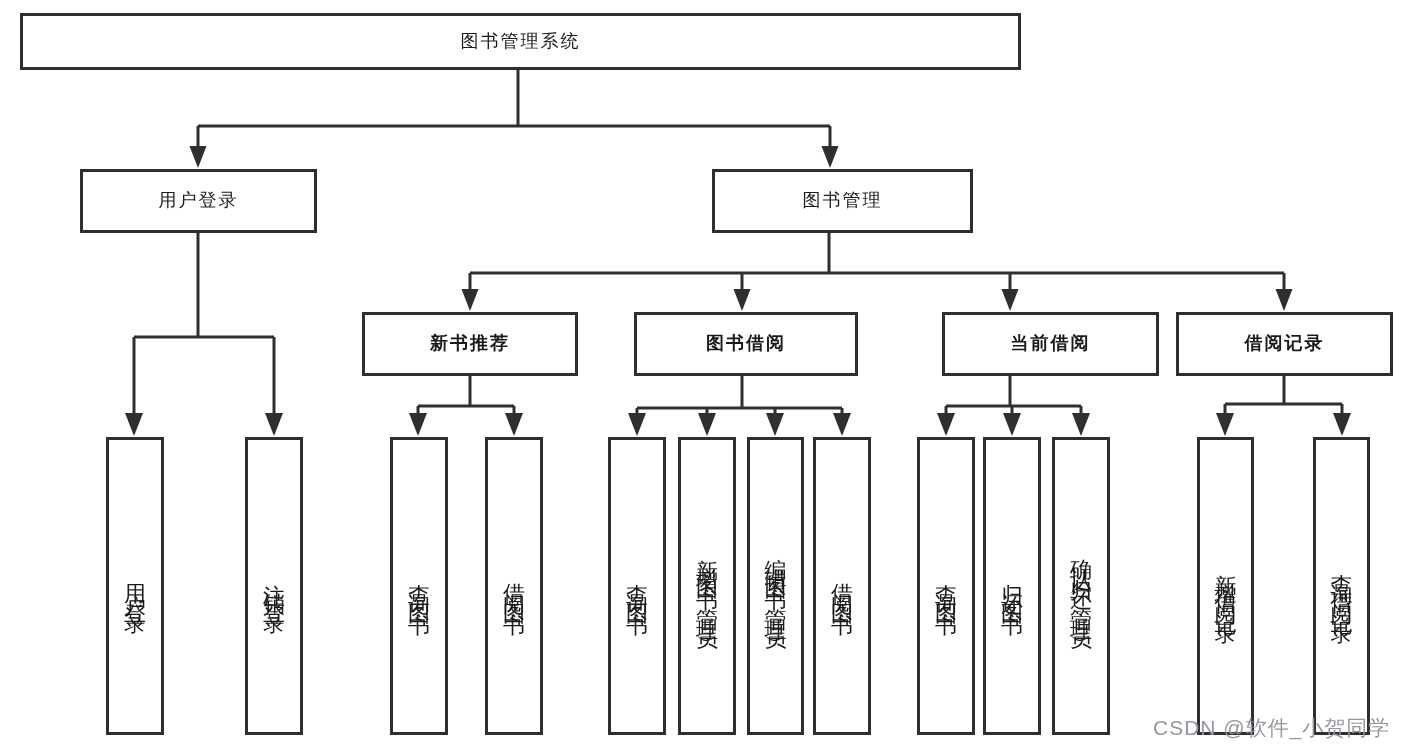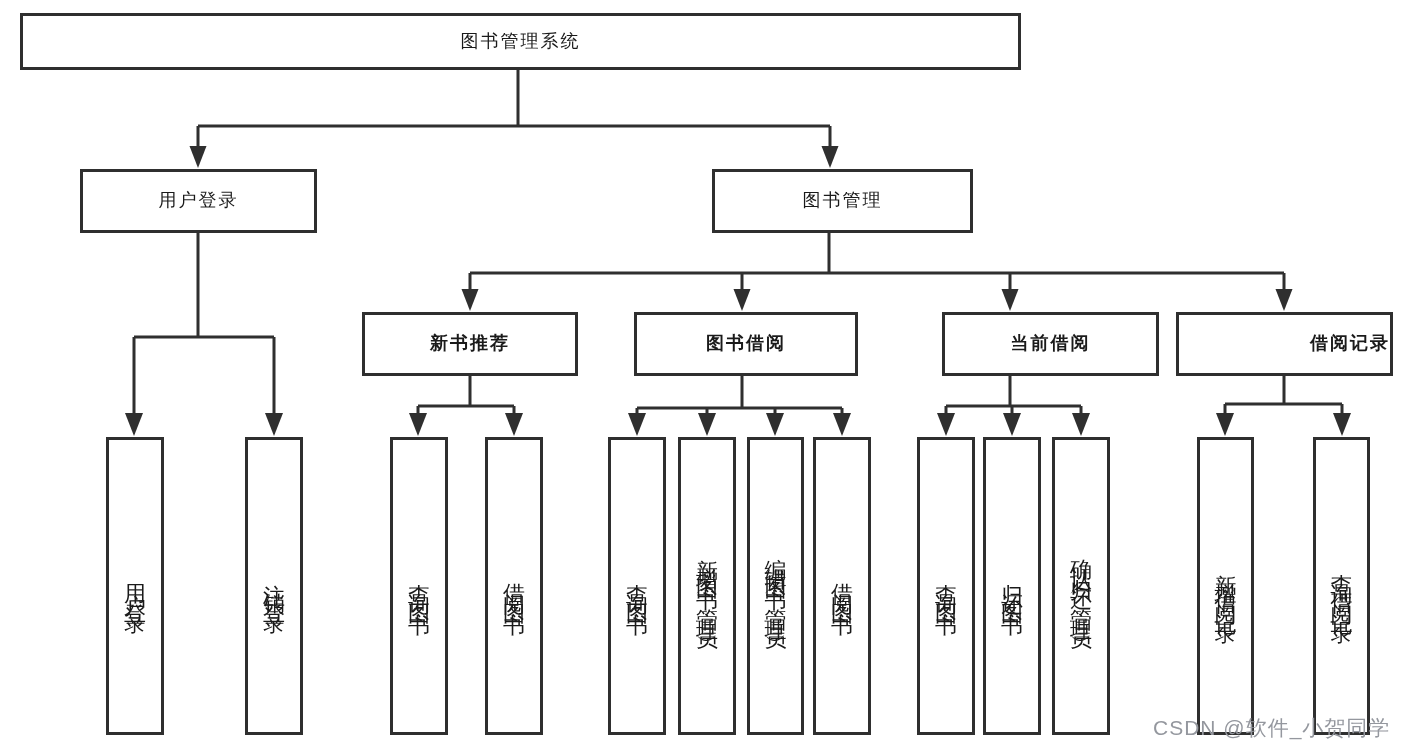--- a/index.html
+++ b/index.html
@@ -115,21 +115,21 @@
 
   <div class="node node-l3" style="left:362px;width:216px;">
     <span>新书推荐</span>
   </div>
   <div class="node node-l3" style="left:634px;width:224px;">
     <span>图书借阅</span>
   </div>
   <div class="node node-l3" style="left:902px;margin-left:40px;">
     <span>当前借阅</span>
   </div>
-  <div class="node node-l3" style="left:1176px;justify-content:flex-end;">
+  <div class="node node-l3" style="left:1176px;">
     <span>借阅记录</span>
   </div>
 
   <div class="node leaf" style="left:106px;">
     <span>用户登录</span>
   </div>
   <div class="node leaf" style="left:245px;">
     <span>注销登录</span>
   </div>
   <div class="node leaf" style="left:390px;">

